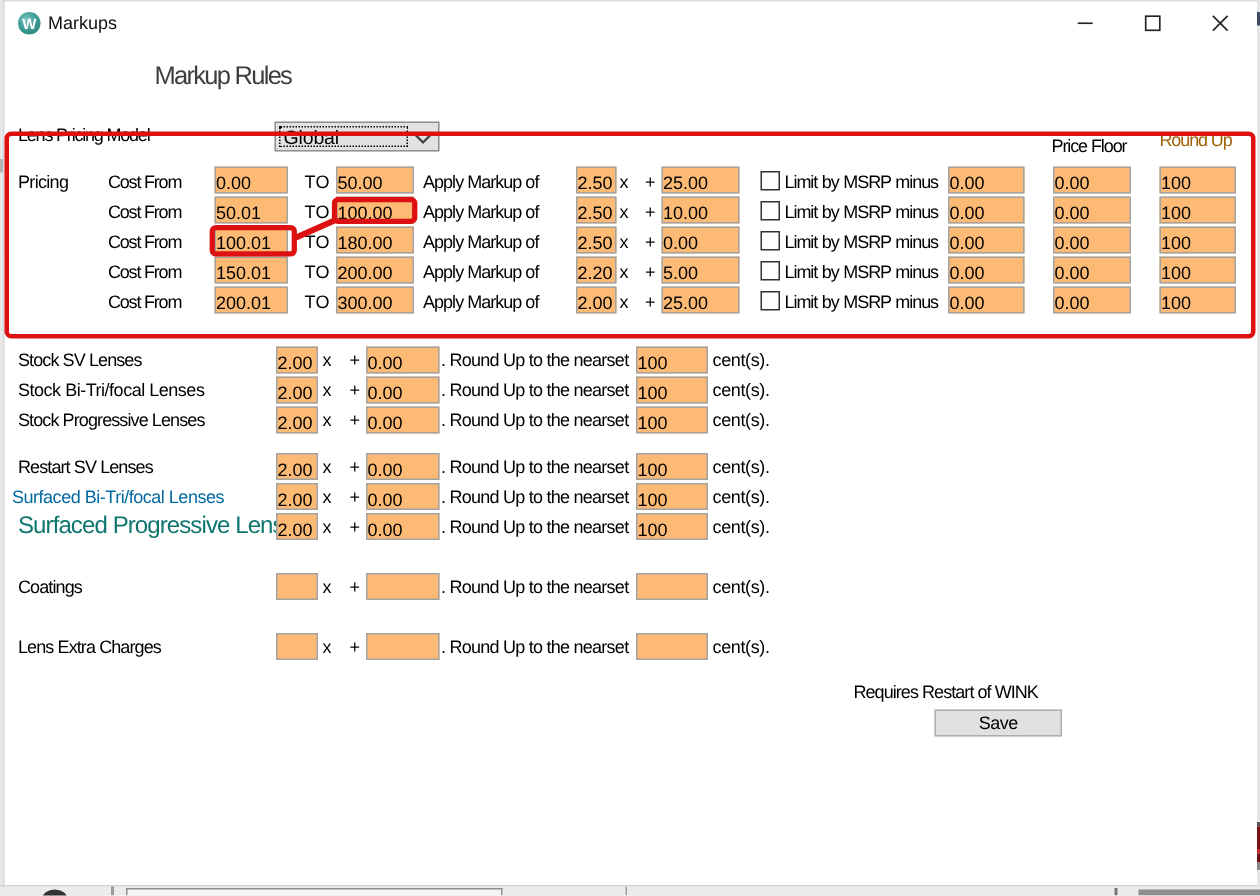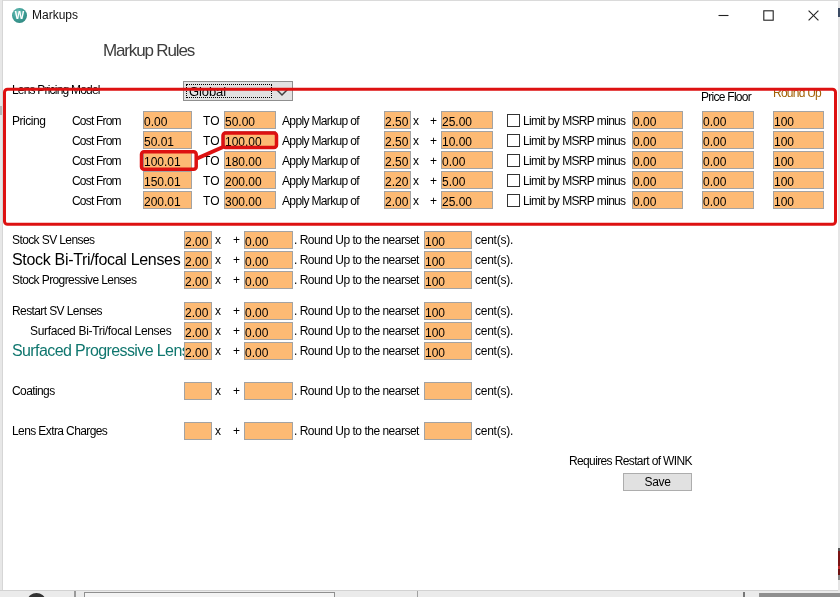--- a/index.html
+++ b/index.html
@@ -114,21 +114,21 @@
 <div class="tb" style="left:702px;top:191px;width:52px;height:18px;">0.00</div>
 <div class="tb" style="left:773px;top:191px;width:51px;height:18px;">100</div>
 <div class="t" style="left:12px;top:232.5px;font-size:12px;letter-spacing:-0.6px;color:#000;text-align:right;">Stock SV Lenses</div>
 <div class="tb" style="left:184px;top:231px;width:28px;height:18px;">2.00</div>
 <div class="t" style="left:215px;top:232.5px;font-size:12px;letter-spacing:0px;color:#000;">x</div>
 <div class="t" style="left:233px;top:232.5px;font-size:12px;letter-spacing:0px;color:#000;">+</div>
 <div class="tb" style="left:244px;top:231px;width:49px;height:18px;">0.00</div>
 <div class="t" style="left:294px;top:232.5px;font-size:12px;letter-spacing:-0.5px;color:#000;">. Round Up to the nearset</div>
 <div class="tb" style="left:424px;top:231px;width:48px;height:18px;">100</div>
 <div class="t" style="left:475px;top:232.5px;font-size:12px;letter-spacing:-0.25px;color:#000;">cent(s).</div>
-<div class="t" style="left:12px;top:252.5px;font-size:16px;letter-spacing:-0.32px;color:#000;">Stock Bi-Tri/focal Lenses</div>
+<div class="t" style="left:12px;top:252.5px;font-size:12px;letter-spacing:-0.32px;color:#000;">Stock Bi-Tri/focal Lenses</div>
 <div class="tb" style="left:184px;top:251px;width:28px;height:18px;">2.00</div>
 <div class="t" style="left:215px;top:252.5px;font-size:12px;letter-spacing:0px;color:#000;">x</div>
 <div class="t" style="left:233px;top:252.5px;font-size:12px;letter-spacing:0px;color:#000;">+</div>
 <div class="tb" style="left:244px;top:251px;width:49px;height:18px;">0.00</div>
 <div class="t" style="left:294px;top:252.5px;font-size:12px;letter-spacing:-0.5px;color:#000;">. Round Up to the nearset</div>
 <div class="tb" style="left:424px;top:251px;width:48px;height:18px;">100</div>
 <div class="t" style="left:475px;top:252.5px;font-size:12px;letter-spacing:-0.25px;color:#000;">cent(s).</div>
 <div class="t" style="left:12px;top:272.5px;font-size:12px;letter-spacing:-0.6px;color:#000;">Stock Progressive Lenses</div>
 <div class="tb" style="left:184px;top:271px;width:28px;height:18px;">2.00</div>
 <div class="t" style="left:215px;top:272.5px;font-size:12px;letter-spacing:0px;color:#000;">x</div>
@@ -138,21 +138,21 @@
 <div class="tb" style="left:424px;top:271px;width:48px;height:18px;">100</div>
 <div class="t" style="left:475px;top:272.5px;font-size:12px;letter-spacing:-0.25px;color:#000;">cent(s).</div>
 <div class="t" style="left:12px;top:303.5px;font-size:12px;letter-spacing:-0.6px;color:#000;">Restart SV Lenses</div>
 <div class="tb" style="left:184px;top:302px;width:28px;height:18px;">2.00</div>
 <div class="t" style="left:215px;top:303.5px;font-size:12px;letter-spacing:0px;color:#000;">x</div>
 <div class="t" style="left:233px;top:303.5px;font-size:12px;letter-spacing:0px;color:#000;">+</div>
 <div class="tb" style="left:244px;top:302px;width:49px;height:18px;">0.00</div>
 <div class="t" style="left:294px;top:303.5px;font-size:12px;letter-spacing:-0.5px;color:#000;">. Round Up to the nearset</div>
 <div class="tb" style="left:424px;top:302px;width:48px;height:18px;">100</div>
 <div class="t" style="left:475px;top:303.5px;font-size:12px;letter-spacing:-0.25px;color:#000;">cent(s).</div>
-<div class="t" style="left:30px;top:323.5px;font-size:12px;letter-spacing:-0.32px;color:#000000;">Surfaced Bi-Tri/focal Lenses</div>
+<div class="t" style="left:8px;top:323.5px;font-size:12px;letter-spacing:-0.32px;color:#0369a1;">Surfaced Bi-Tri/focal Lenses</div>
 <div class="tb" style="left:184px;top:322px;width:28px;height:18px;">2.00</div>
 <div class="t" style="left:215px;top:323.5px;font-size:12px;letter-spacing:0px;color:#000;">x</div>
 <div class="t" style="left:233px;top:323.5px;font-size:12px;letter-spacing:0px;color:#000;">+</div>
 <div class="tb" style="left:244px;top:322px;width:49px;height:18px;">0.00</div>
 <div class="t" style="left:294px;top:323.5px;font-size:12px;letter-spacing:-0.5px;color:#000;">. Round Up to the nearset</div>
 <div class="tb" style="left:424px;top:322px;width:48px;height:18px;">100</div>
 <div class="t" style="left:475px;top:323.5px;font-size:12px;letter-spacing:-0.25px;color:#000;">cent(s).</div>
 <div class="t" style="left:12px;top:343.5px;font-size:16px;letter-spacing:-0.6px;color:#0f766e;">Surfaced Progressive Lenses</div>
 <div class="tb" style="left:184px;top:342px;width:28px;height:18px;">2.00</div>
 <div class="t" style="left:215px;top:343.5px;font-size:12px;letter-spacing:0px;color:#000;">x</div>
@@ -171,21 +171,21 @@
 <div class="t" style="left:475px;top:383.5px;font-size:12px;letter-spacing:-0.25px;color:#000;">cent(s).</div>
 <div class="t" style="left:12px;top:423.5px;font-size:12px;letter-spacing:-0.6px;color:#000;">Lens Extra Charges</div>
 <div class="tb" style="left:184px;top:422px;width:28px;height:18px;"></div>
 <div class="t" style="left:215px;top:423.5px;font-size:12px;letter-spacing:0px;color:#000;">x</div>
 <div class="t" style="left:233px;top:423.5px;font-size:12px;letter-spacing:0px;color:#000;">+</div>
 <div class="tb" style="left:244px;top:422px;width:49px;height:18px;"></div>
 <div class="t" style="left:294px;top:423.5px;font-size:12px;letter-spacing:-0.5px;color:#000;">. Round Up to the nearset</div>
 <div class="tb" style="left:424px;top:422px;width:48px;height:18px;"></div>
 <div class="t" style="left:475px;top:423.5px;font-size:12px;letter-spacing:-0.25px;color:#000;">cent(s).</div>
 <div class="t" style="left:569px;top:454px;font-size:12px;letter-spacing:-0.63px;color:#000;">Requires Restart of WINK</div>
-<div style="position:absolute;left:623px;top:473px;width:69px;height:18px;background:#e1e1e1;border:1px solid #adadad;text-align:center;font-size:12px;line-height:16px;letter-spacing:-0.3px;">Save</div>
+<div style="position:absolute;left:623px;top:473px;width:85px;height:18px;background:#e1e1e1;border:1px solid #adadad;text-align:center;font-size:12px;line-height:16px;letter-spacing:-0.3px;">Save</div>
 <div style="position:absolute;left:0;top:590px;width:840px;height:1px;background:#d2d2d2;"></div>
 <div style="position:absolute;left:0;top:106px;width:2px;height:9px;background:#b5b5b5;"></div>
 <div style="position:absolute;left:28px;top:592.5px;width:17px;height:13px;border-radius:50%;background:#333;"></div>
 <div style="position:absolute;left:74px;top:591px;width:2px;height:6px;background:#9a9a9a;"></div>
 <div style="position:absolute;left:84px;top:592px;width:251px;height:5px;border:1px solid #8f8f8f;border-bottom:none;background:#f4f4f4;"></div>
 <div style="position:absolute;left:417px;top:591px;width:1px;height:6px;background:#9f9f9f;"></div>
 <div style="position:absolute;left:743px;top:592px;width:2px;height:5px;background:#777;"></div>
 <div style="position:absolute;left:759px;top:593px;width:81px;height:4px;background:#8f8f8f;"></div>
 <div style="position:absolute;left:838px;top:0;width:2px;height:591px;background:#e5e5e5;"></div>
 <div style="position:absolute;left:838px;top:8px;width:2px;height:9px;background:#3c4b63;"></div>

